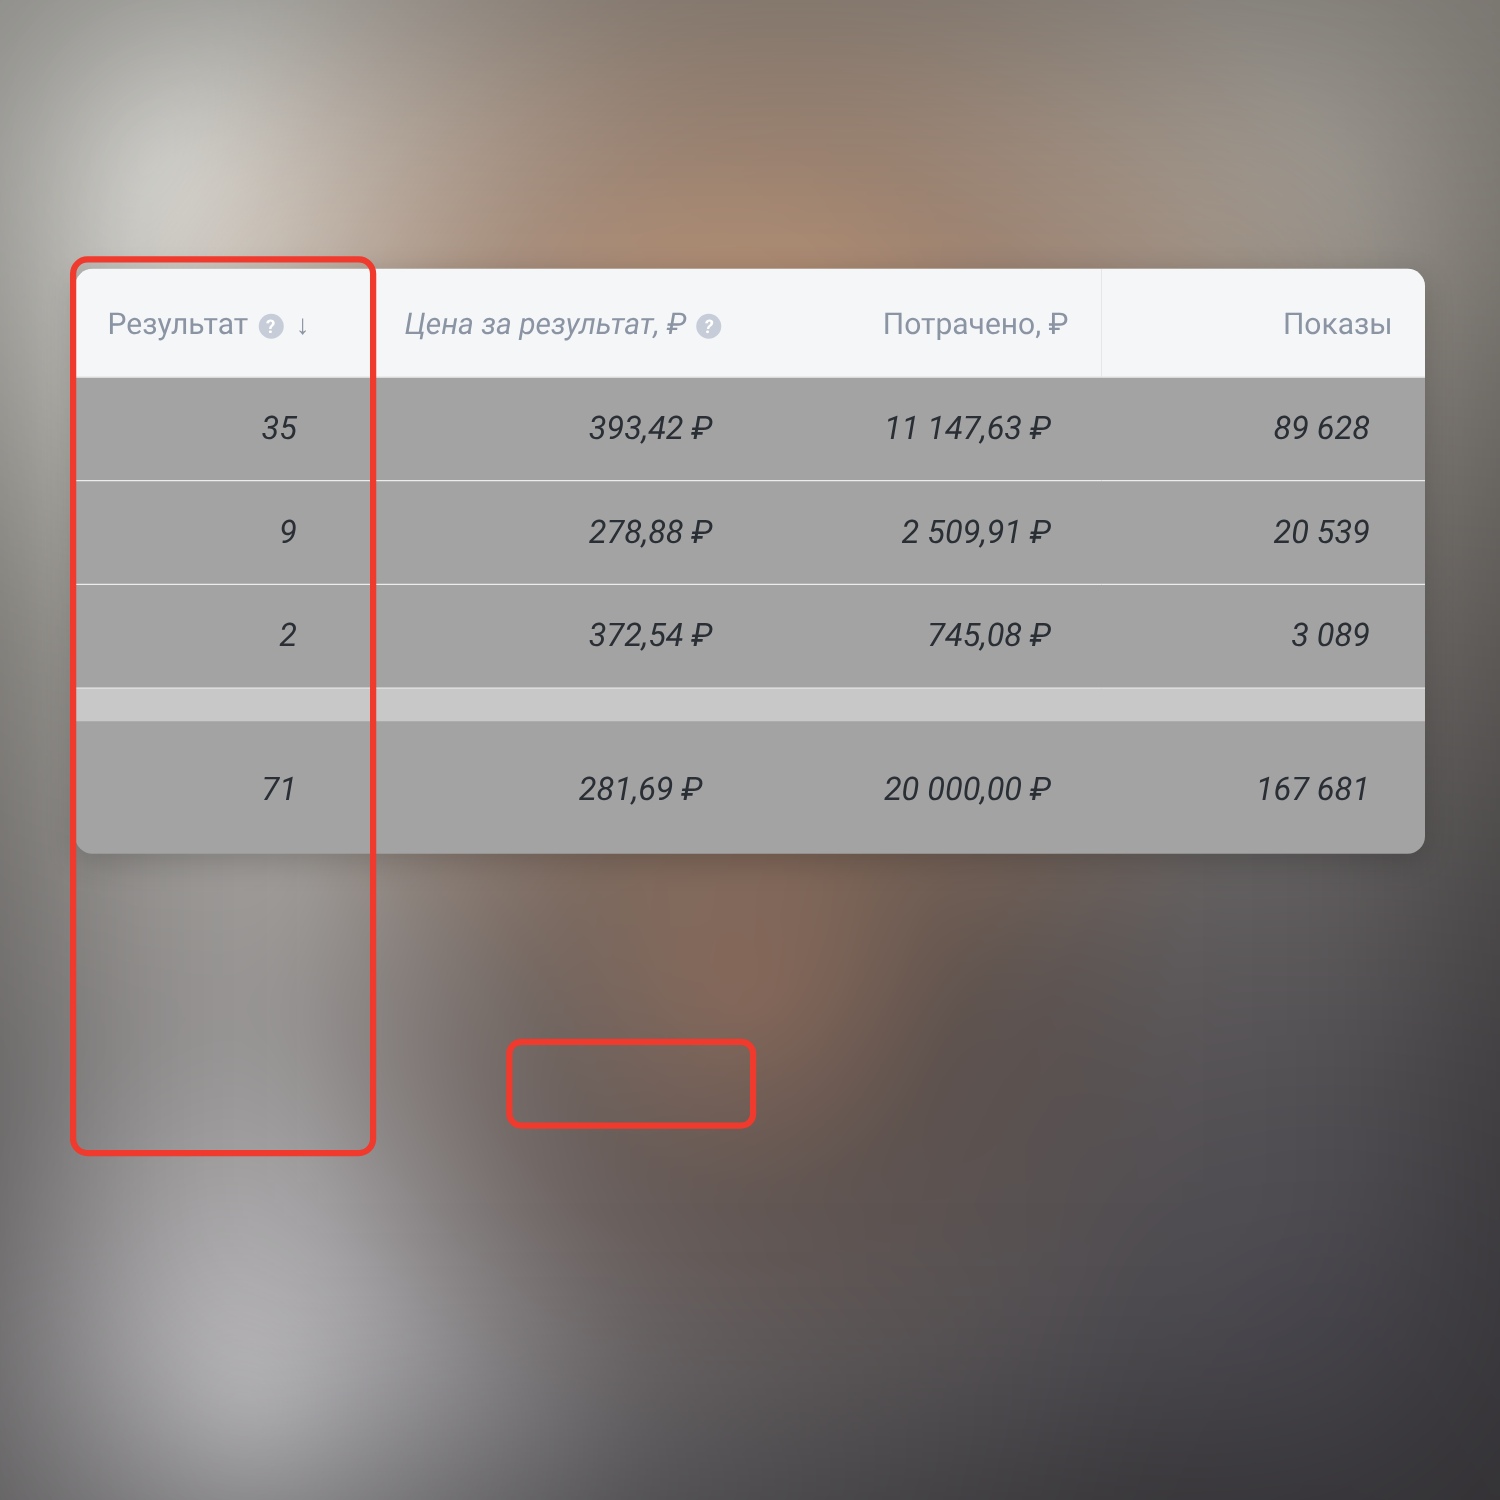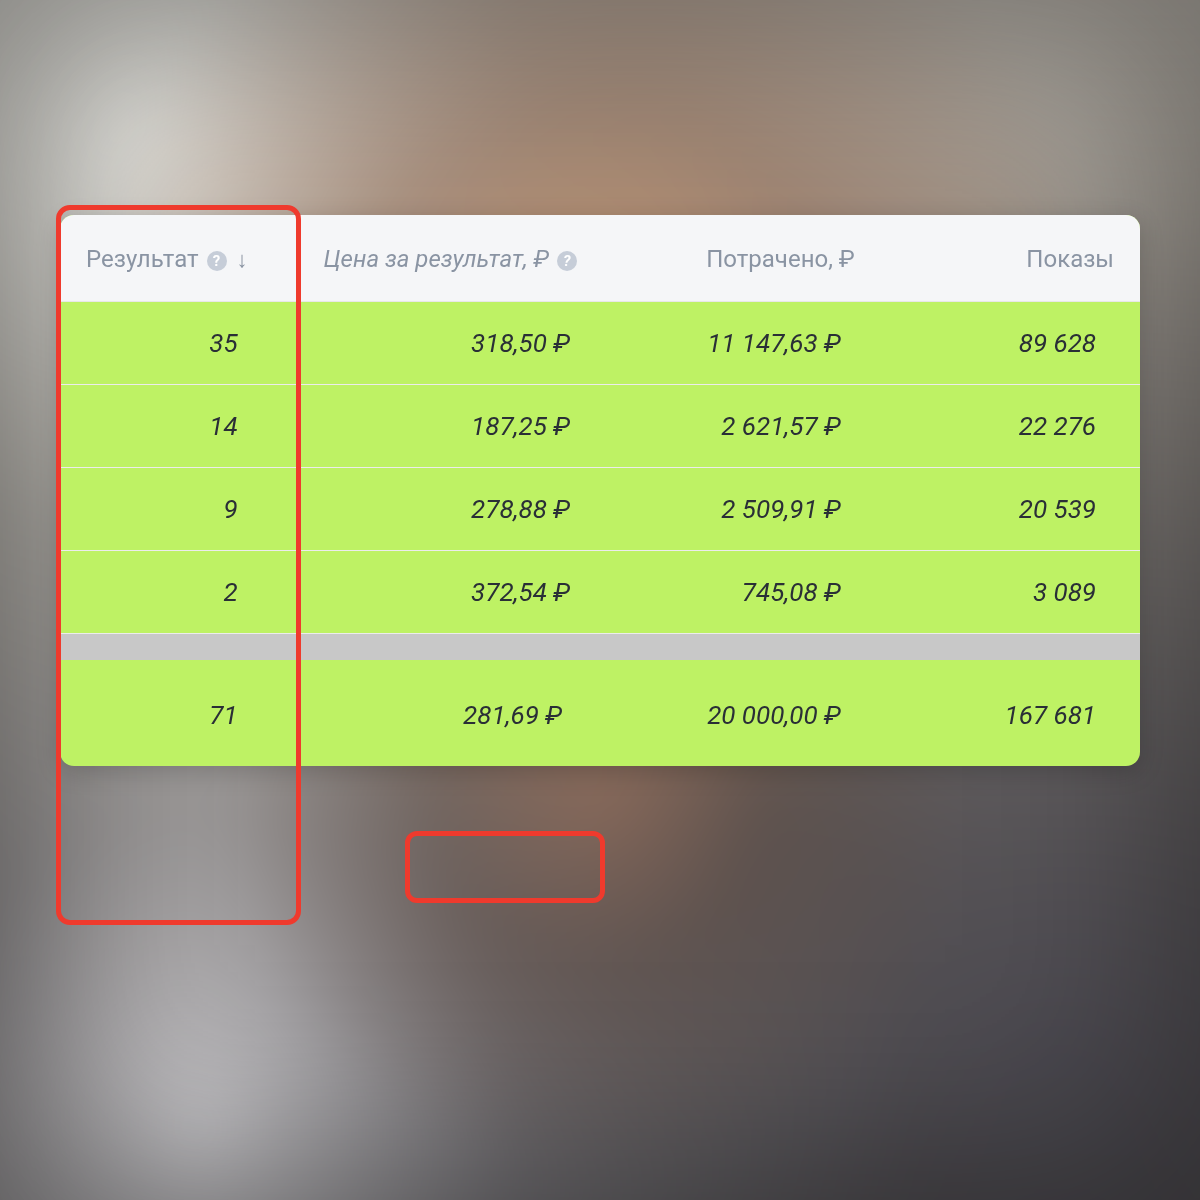--- a/index.html
+++ b/index.html
@@ -31,21 +31,21 @@
     inset: 0;
     box-shadow: inset 0 0 180px 40px rgba(0,0,0,0.35);
     pointer-events: none;
   }
 
   .card {
     position: absolute;
     left: 60px;
     top: 215px;
     width: 1080px;
-    background: #bef264;
+    background: #a3a3a3;
     border-radius: 14px;
     box-shadow: 0 6px 24px rgba(0,0,0,0.18);
     overflow: visible;
   }
 
   table {
     width: 100%;
     border-collapse: collapse;
     table-layout: fixed;
   }
@@ -173,29 +173,23 @@
           <span>Потрачено, ₽</span>
         </th>
         <th class="col-impr">
           <span>Показы</span>
         </th>
       </tr>
     </thead>
     <tbody>
       <tr>
         <td class="col-result">35</td>
-        <td class="col-cost">318,50 ₽</td>
+        <td class="col-cost">393,42 ₽</td>
         <td class="col-spent">11 147,63 ₽</td>
         <td class="col-impr">89 628</td>
-      </tr>
-      <tr>
-        <td class="col-result">14</td>
-        <td class="col-cost">187,25 ₽</td>
-        <td class="col-spent">2 621,57 ₽</td>
-        <td class="col-impr">22 276</td>
       </tr>
       <tr>
         <td class="col-result">9</td>
         <td class="col-cost">278,88 ₽</td>
         <td class="col-spent">2 509,91 ₽</td>
         <td class="col-impr">20 539</td>
       </tr>
       <tr>
         <td class="col-result">2</td>
         <td class="col-cost">372,54 ₽</td>

